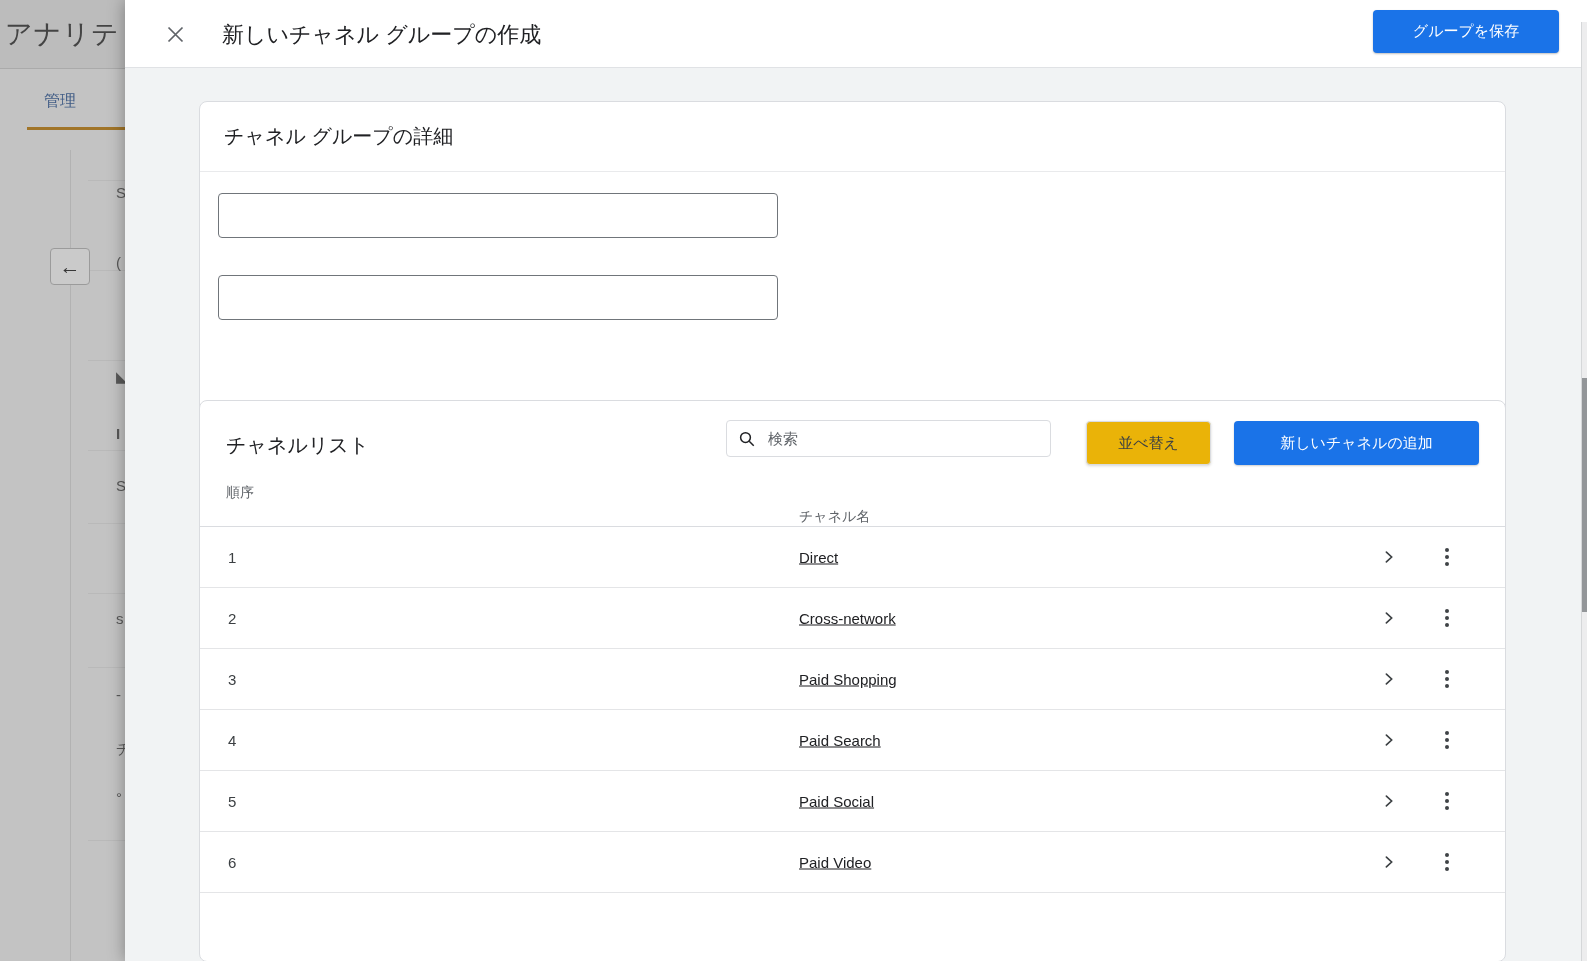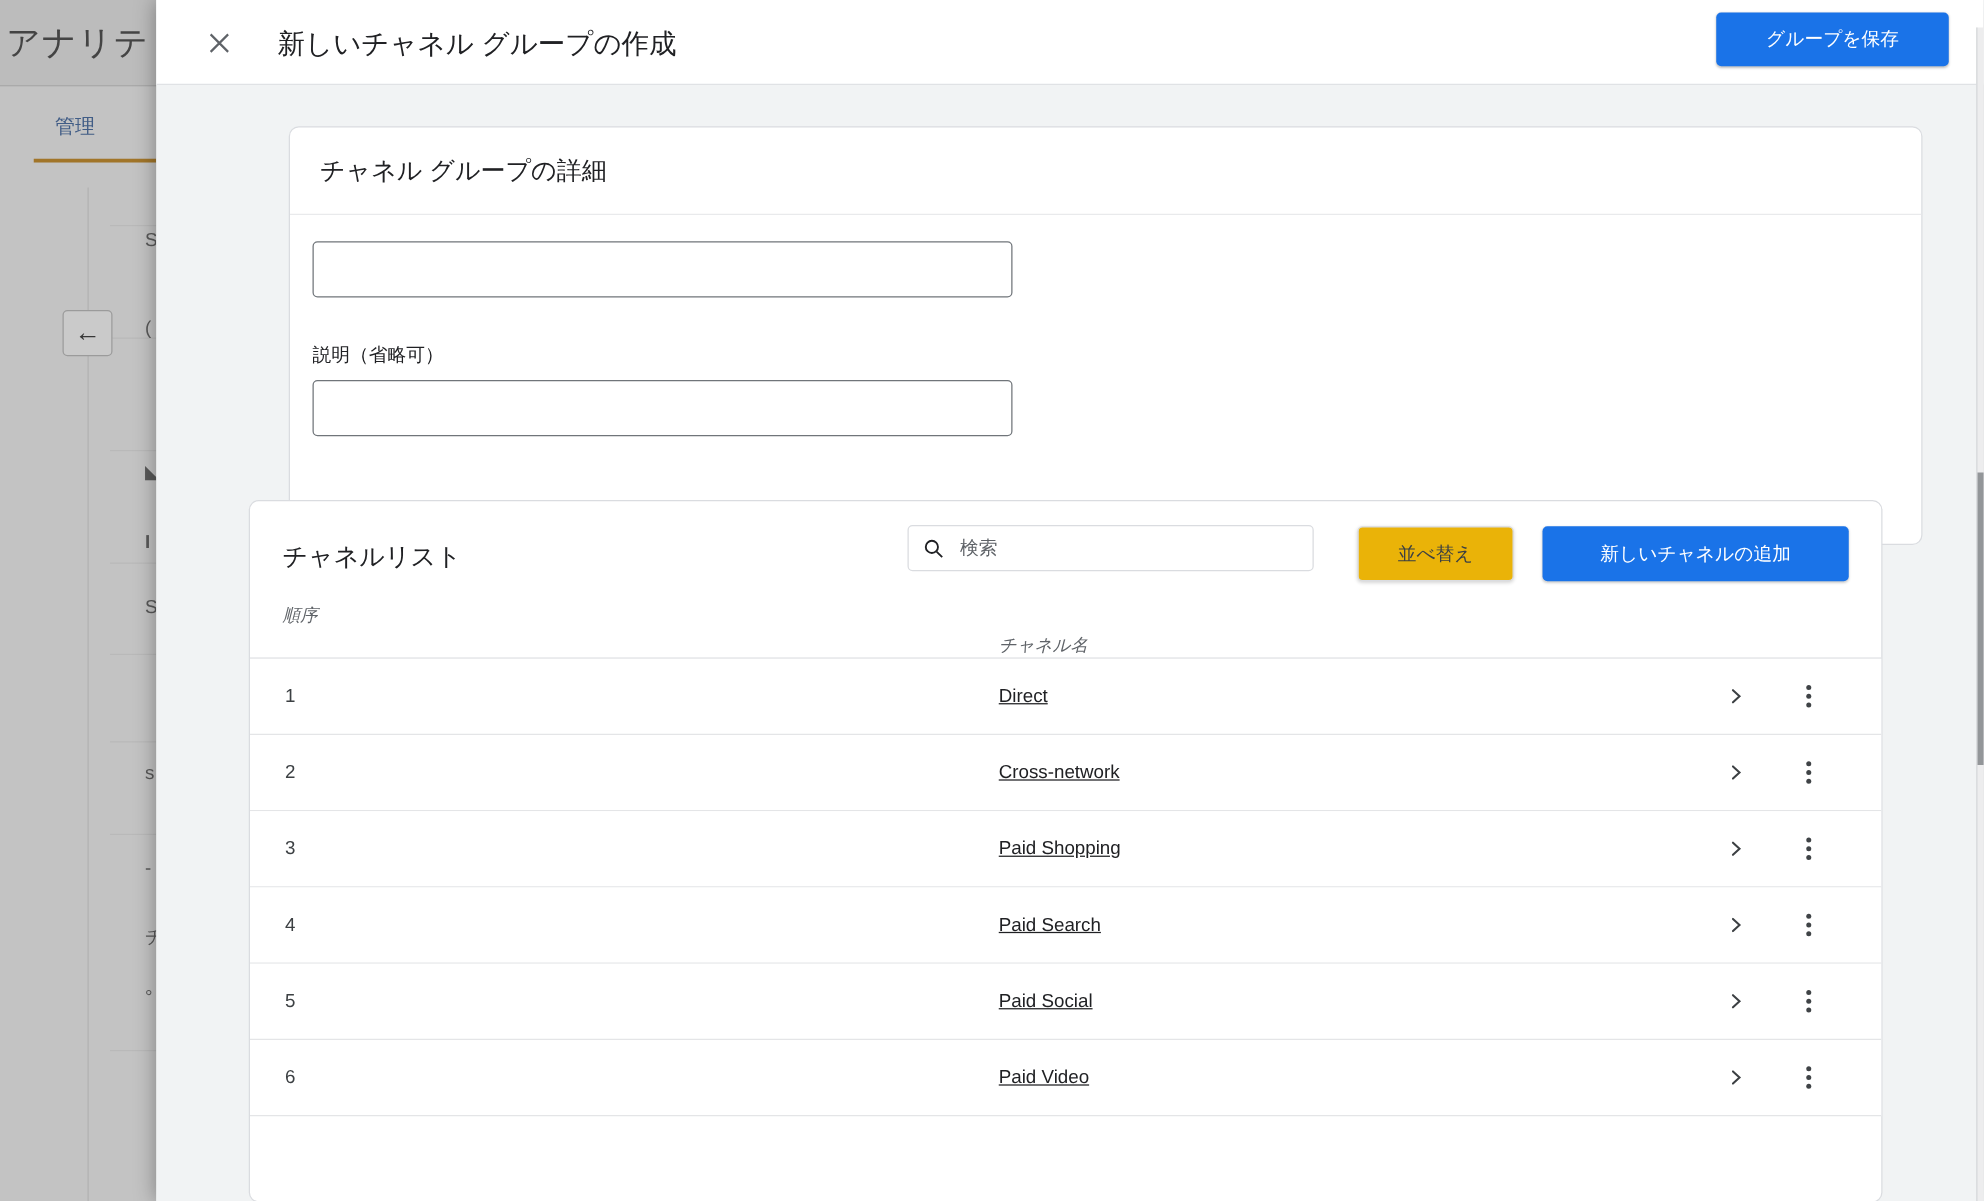--- a/index.html
+++ b/index.html
@@ -37,21 +37,21 @@
     border-bottom:1px solid #e0e2e5;box-sizing:border-box;padding-left:28px;}
   .close-btn{position:absolute;left:30px;top:14px;width:40px;height:40px;display:flex;align-items:center;
     justify-content:center;border-radius:50%;cursor:pointer;}
   .modal-title{position:absolute;left:97px;top:20px;font-size:22px;color:#202124;white-space:nowrap;}
   .save-btn{position:absolute;right:28px;top:10px;width:186px;height:43px;background:#1a73e8;border:none;
     border-radius:4px;color:#ffffff;font-size:15px;display:flex;align-items:center;justify-content:center;
     cursor:pointer;font-family:inherit;box-shadow:0 1px 2px rgba(0,0,0,0.25);}
   
   .card{position:absolute;left:74px;width:1307px;background:#ffffff;border:1px solid #dadce0;
     border-radius:8px;box-sizing:border-box;}
-  .card-details{top:101px;height:335px;margin-left:32px;}
+  .card-details{top:101px;height:335px;}
   .card-details-header{height:70px;border-bottom:1px solid #e9eaec;display:flex;align-items:center;
     padding:0 24px;font-size:20px;color:#202124;box-sizing:border-box;}
   .card-details-body{padding:21px 24px 0 18px;}
   .field-label{display:block;font-size:15px;color:#202124;margin:0 0 10px 0;}
   .text-input{display:block;width:560px;height:45px;border:1px solid #70757a;border-radius:4px;
     background:#fff;box-sizing:border-box;font-size:15px;padding:0 12px;font-family:inherit;color:#202124;}
   .field-gap{height:37px;}
   .card-channels{top:400px;height:562px;}
   .card-channels-header{position:relative;height:62px;}
   .channels-title{position:absolute;left:26px;top:31px;font-size:20px;color:#202124;white-space:nowrap;}
@@ -59,21 +59,21 @@
     border-radius:4px;display:flex;align-items:center;padding:0 11px;box-sizing:border-box;background:#fff;}
   .search-box input{border:none;outline:none;flex:1;font-size:15px;margin-left:10px;font-family:inherit;
     color:#202124;background:transparent;}
   .search-box input::placeholder{color:#5f6368;}
   .sort-btn{position:absolute;left:886px;top:20px;width:125px;height:44px;background:#eab308;
     border:1px solid #dadce0;border-radius:4px;color:#3c4043;font-size:15px;display:flex;align-items:center;
     justify-content:center;cursor:pointer;font-family:inherit;box-shadow:0 1px 3px rgba(0,0,0,0.16);}
   .add-btn{position:absolute;left:1034px;top:20px;width:245px;height:44px;background:#1a73e8;border:none;
     border-radius:4px;color:#ffffff;font-size:15px;display:flex;align-items:center;justify-content:center;
     cursor:pointer;font-family:inherit;box-shadow:0 1px 2px rgba(0,0,0,0.2);}
-  .table-colheader{position:relative;height:63px;border-bottom:1px solid #dadce0;font-style:italic;}
+  .table-colheader{position:relative;height:63px;border-bottom:1px solid #dadce0;}
   .col-order{position:absolute;left:26px;top:21px;font-size:14px;color:#5f6368;}
   .col-name{position:absolute;left:599px;top:21px;font-size:14px;color:#5f6368;margin-top:24px;}
   .channel-row{position:relative;height:60px;border-bottom:1px solid #e4e5e7;background:#fff;}
   .cell-order{position:absolute;left:28px;top:50%;transform:translateY(-50%);font-size:15px;color:#3c4043;}
   .cell-name{position:absolute;left:599px;top:50%;transform:translateY(-50%);font-size:15px;color:#202124;text-decoration:underline;}
   .row-chevron{position:absolute;left:1180px;top:50%;transform:translateY(-50%);width:18px;height:18px;
     display:flex;align-items:center;justify-content:center;cursor:pointer;}
   .row-kebab{position:absolute;left:1239px;top:50%;transform:translateY(-50%);width:16px;height:20px;
     display:flex;flex-direction:column;align-items:center;justify-content:center;gap:3px;cursor:pointer;}
   .row-kebab i{width:4px;height:4px;border-radius:50%;background:#3f4346;}
@@ -127,21 +127,20 @@
     </div>
     <div class="modal-title">新しいチャネル グループの作成</div>
     <button class="save-btn">グループを保存</button>
   </div>
 
   <div class="card card-details">
     <div class="card-details-header">チャネル グループの詳細</div>
     <div class="card-details-body">
       <input class="text-input" type="text" value="" style="">
       <div class="field-gap"></div>
-      <label class="field-label">説明（省略可）</label>
       <input class="text-input" type="text" value="" style="">
     </div>
   </div>
 
   <div class="card card-channels">
     <div class="card-channels-header">
       <div class="channels-title">チャネルリスト</div>
       <div class="search-box">
         <svg width="18" height="18" viewBox="0 0 24 24">
           <circle cx="10" cy="10" r="6.5" stroke="#202124" stroke-width="2" fill="none"></circle>

